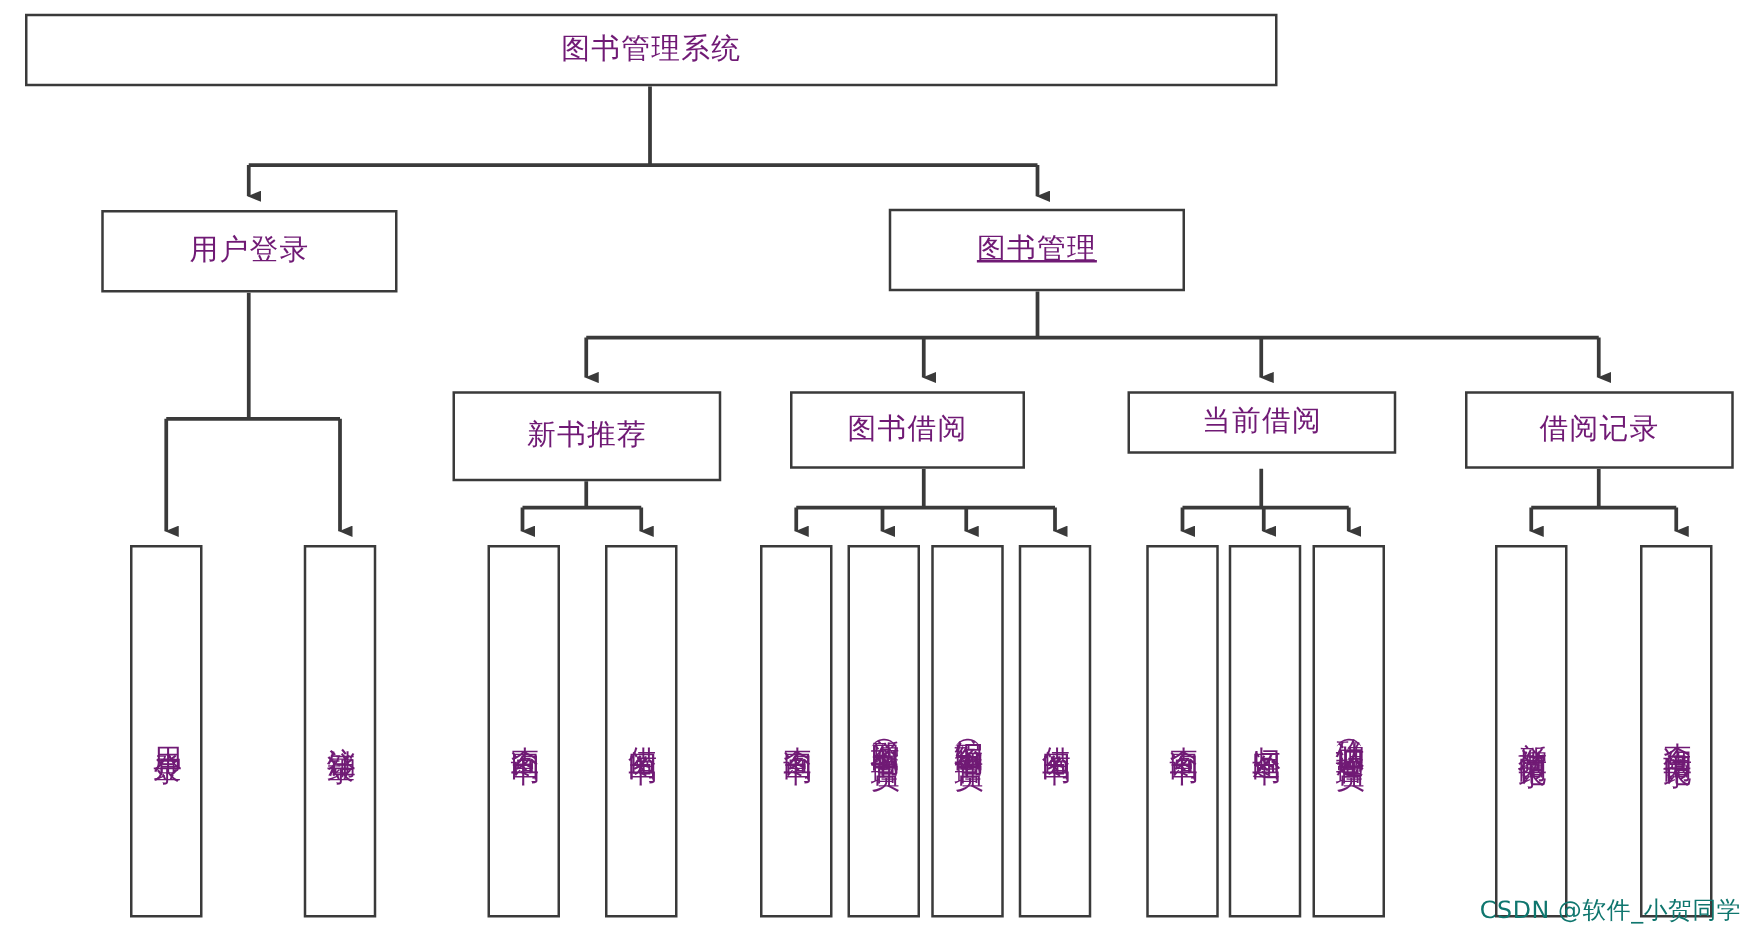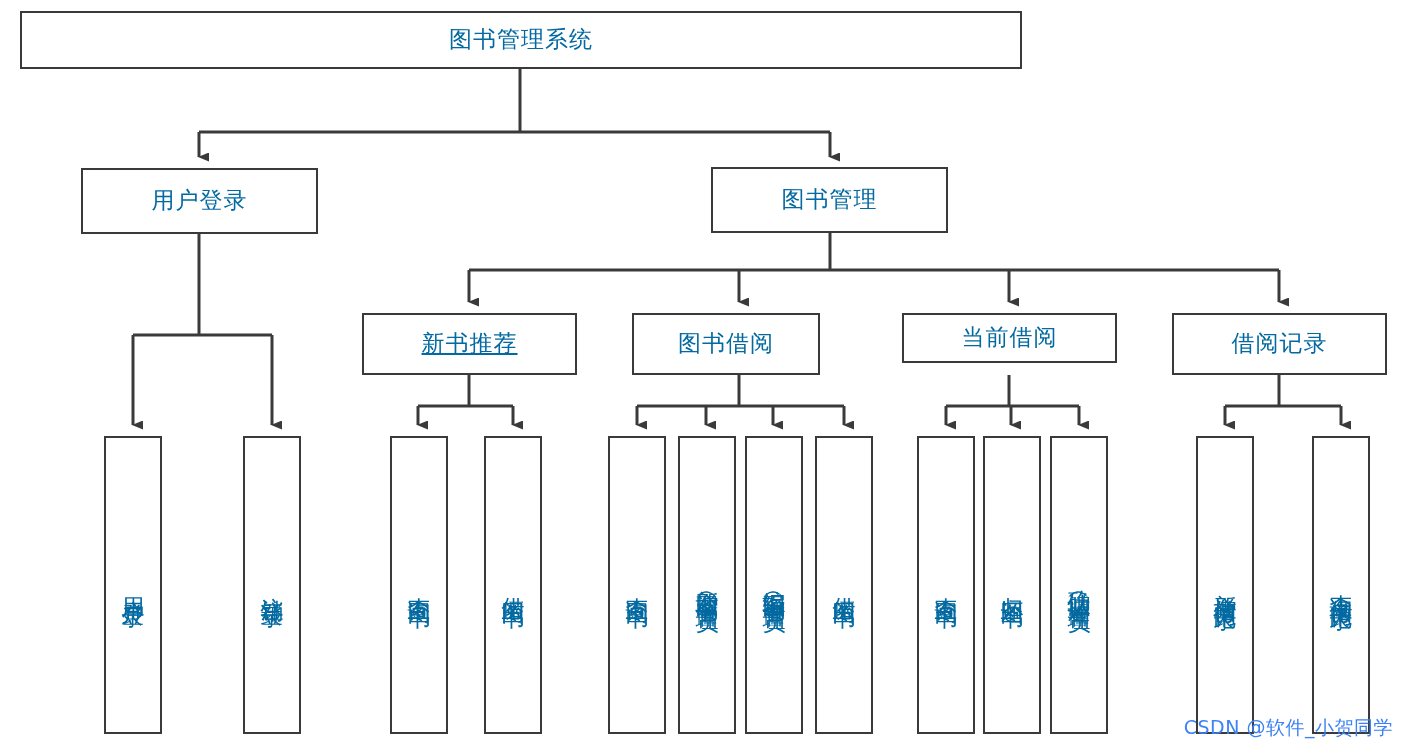--- a/index.html
+++ b/index.html
@@ -26,21 +26,21 @@
     pointer-events: none;
   }
   .node {
     position: absolute;
     box-sizing: border-box;
     border: 2.5px solid #3a3a3a;
     background: #ffffff;
     display: flex;
     align-items: center;
     justify-content: center;
-    color: #0369a1;
+    color: #701a75;
     line-height: 1.18;
     text-align: right;
   }
   .node.h {
     font-size: 23px;
     letter-spacing: 1px;
   }
   .node.v {
     writing-mode: vertical-rl;
     text-orientation: upright;
@@ -52,21 +52,21 @@
   .node.v .vtext {
     writing-mode: vertical-rl;
     text-orientation: upright;
     display: block;
   }
   .watermark {
     position: absolute;
     right: 12px;
     bottom: 6px;
     font-size: 19px;
-    color: #3b82f6;
+    color: #0f766e;
     letter-spacing: 0.5px;
     white-space: nowrap;
   }
 </style>
 </head>
 <body>
 
 <div id="canvas">
 
   <svg id="edges" viewBox="0 0 1405 747" xmlns="http://www.w3.org/2000/svg">
@@ -120,25 +120,25 @@
   </svg>
 
   <div class="node h" style="left:20px; top:11px; width:1002px; height:58px;">
     <span>图书管理系统</span>
   </div>
 
   <div class="node h" style="left:81px; top:168px; width:237px; height:66px;">
     <span>用户登录</span>
   </div>
 
-  <div class="node h" style="left:711px; top:167px; width:237px; height:66px;">
+  <div class="node h" style="left:711px; top:167px; width:237px; height:66px;text-decoration:underline;">
     <span>图书管理</span>
   </div>
 
-  <div class="node h" style="left:362px; top:313px; width:215px; height:62px;text-decoration:underline;">
+  <div class="node h" style="left:362px; top:313px; width:215px; height:72px;">
     <span>新书推荐</span>
   </div>
 
   <div class="node h" style="left:632px; top:313px; width:188px; height:62px;">
     <span>图书借阅</span>
   </div>
 
   <div class="node h" style="left:902px; top:313px; width:215px; height:50px;">
     <span>当前借阅</span>
   </div>

